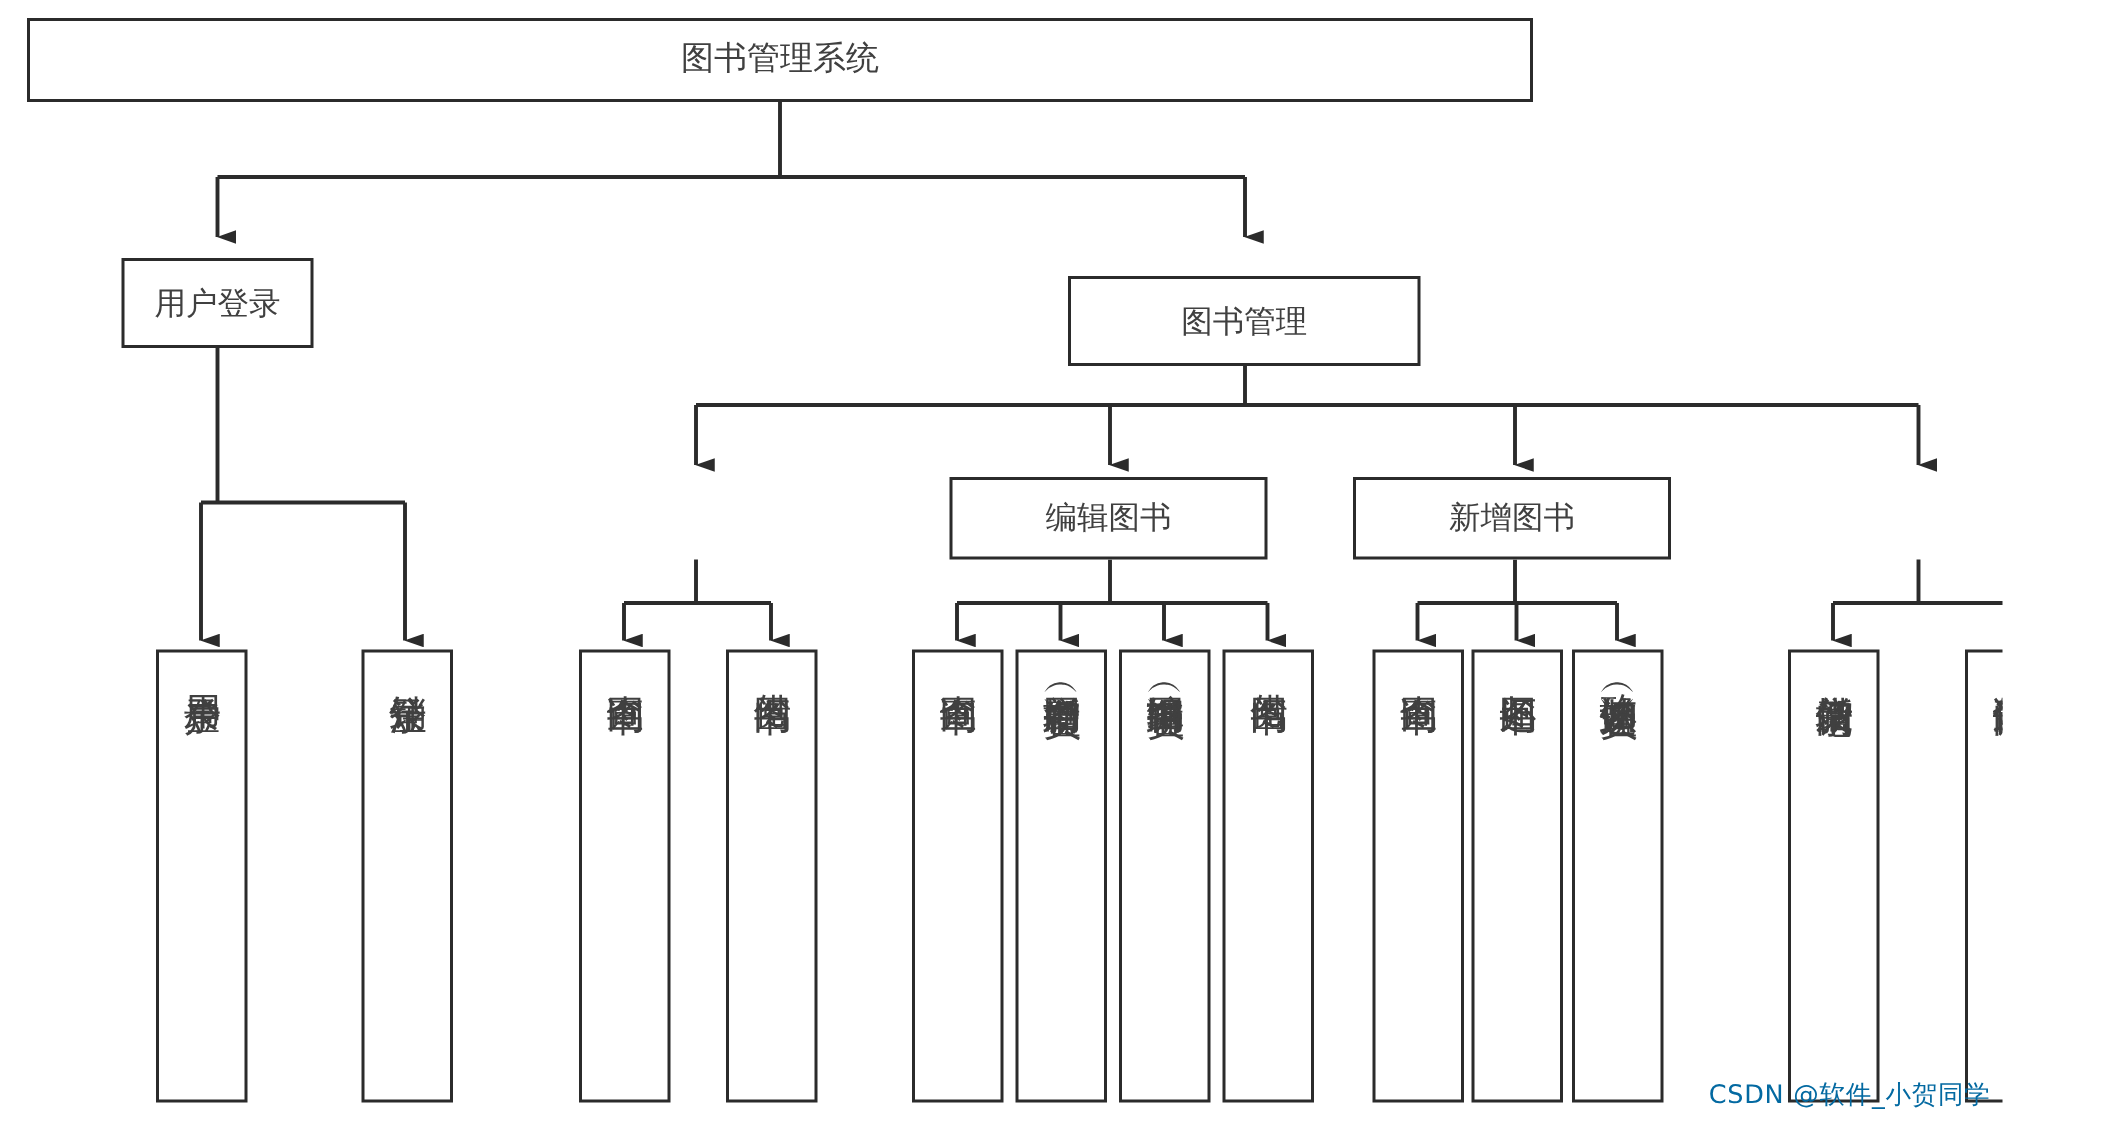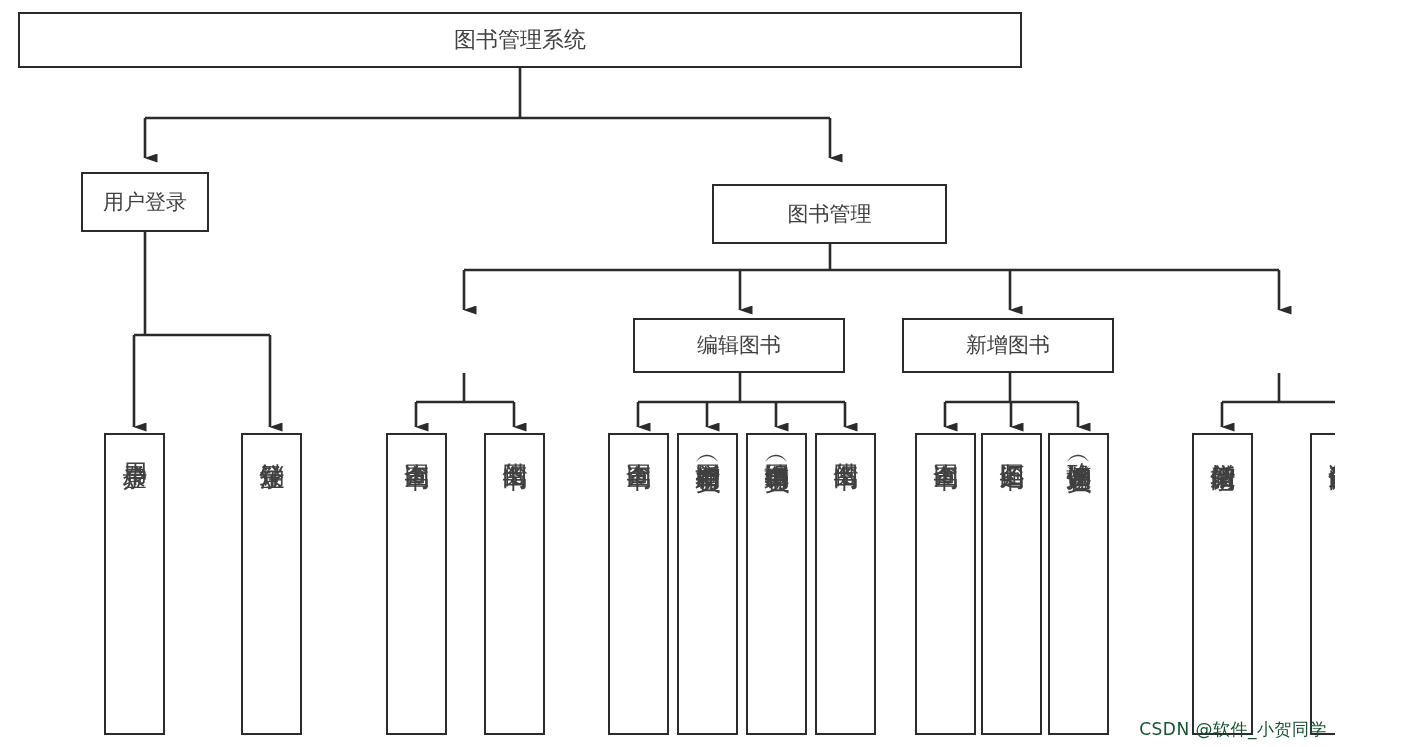--- a/index.html
+++ b/index.html
@@ -62,21 +62,21 @@
     line-height: 1.04;
     letter-spacing: 1px;
     white-space: pre;
     color: #404040;
   }
   .watermark {
     position: absolute;
     right: 8px;
     bottom: 6px;
     font-size: 17px;
-    color: #14532d;
+    color: #0369a1;
     font-family: "DejaVu Sans", "Liberation Sans", sans-serif;
     letter-spacing: 0.5px;
     z-index: 3;
     white-space: nowrap;
   }
 </style>
 </head>
 <body>
 
 <div id="diagram-root">

